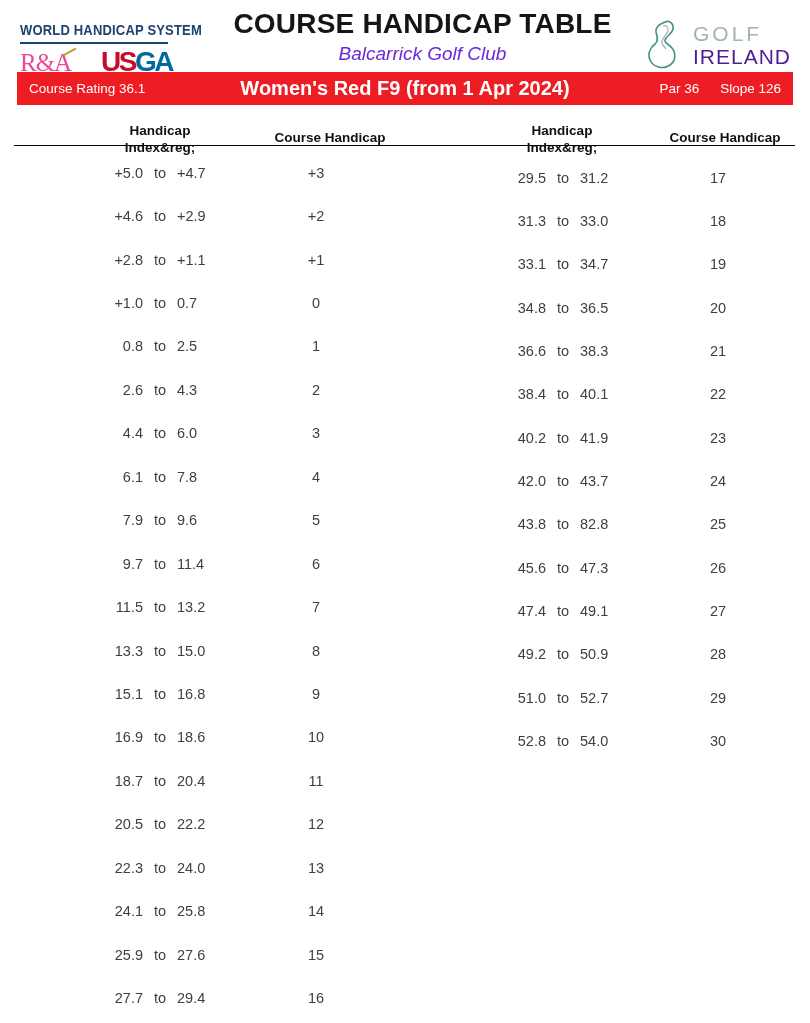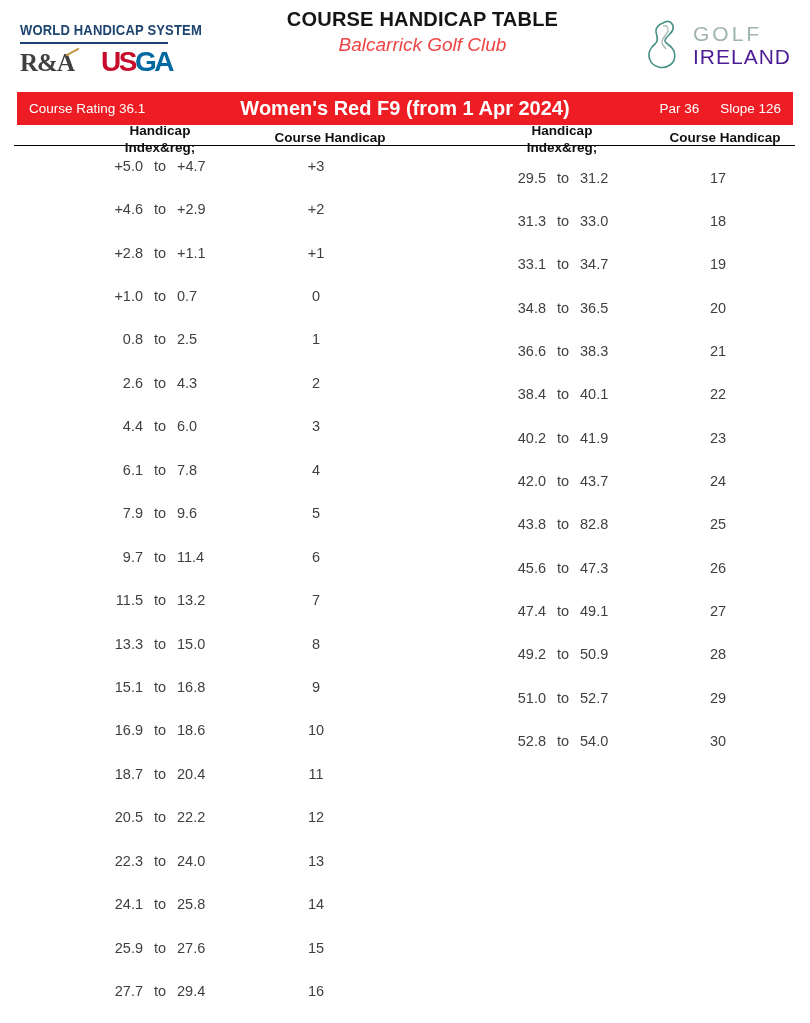--- a/index.html
+++ b/index.html
@@ -10,53 +10,53 @@
   
   .whs{position:absolute;left:20px;top:21px;}
   .whs-wordmark{
     font-size:15.5px;font-weight:bold;color:#1d4370;white-space:nowrap;
     transform:scaleX(0.84);transform-origin:0 0;letter-spacing:0.2px;
   }
   .whs-underline{width:148px;height:2px;background:#1d4370;margin-top:3px;}
   .whs-row{margin-top:4px;width:152px;display:flex;align-items:center;justify-content:space-between;}
   .randa{
     position:relative;font-family:"Liberation Serif", serif;font-size:25px;
-    font-weight:700;color:#404040;letter-spacing:-1px;line-height:1;
+    font-weight:400;color:#ec4899;letter-spacing:-1px;line-height:1;
   }
   .randa-swoosh{
     position:absolute;right:-6px;top:1px;width:15px;height:2px;background:#c3993f;
     transform:rotate(-28deg);border-radius:2px;
   }
   .usga{font-size:28px;font-weight:800;letter-spacing:-2.5px;line-height:1;}
   .usga .us{color:#c70b2a;}
   .usga .ga{color:#0369a1;}
   
   .titles{position:absolute;left:35px;right:0;top:8px;text-align:center;}
-  .main-title{margin:0;font-size:20px;font-weight:bold;color:#151515;letter-spacing:0.2px;}
-  .sub-title{margin-top:3px;font-size:19px;font-style:italic;color:#ef4444;}
+  .main-title{margin:0;font-size:28px;font-weight:bold;color:#151515;letter-spacing:0.2px;}
+  .sub-title{margin-top:3px;font-size:19px;font-style:italic;color:#6d28d9;}
   
   .gi{position:absolute;left:646px;top:19px;display:flex;align-items:center;gap:11px;}
   .gi-text{line-height:1.1;}
   .gi-golf{font-size:21px;color:#a0b5ae;letter-spacing:3px;}
   .gi-ireland{font-size:21px;color:#4c1d95;letter-spacing:1px;}
   
-  .banner{position:absolute;left:17px;top:92px;width:776px;height:33px;background:#ee1c23;color:#fff;}
+  .banner{position:absolute;left:17px;top:72px;width:776px;height:33px;background:#ee1c23;color:#fff;}
   .b-left{position:absolute;left:12px;top:0;line-height:33px;font-size:13.5px;}
   .b-center{position:absolute;left:0;right:0;top:0;text-align:center;line-height:33px;font-size:20px;font-weight:bold;}
   .b-right{position:absolute;right:12px;top:0;display:flex;gap:21px;line-height:33px;font-size:13.5px;}
   
   .strike-line{position:absolute;left:14px;width:781px;top:145px;height:1.3px;background:#000;}
   .th{position:absolute;font-size:13.5px;font-weight:bold;color:#101010;text-align:center;line-height:17px;}
   .th-idx-l{left:85px;top:122px;width:150px;}
   .th-crs-l{left:255px;top:129px;width:150px;}
   .th-idx-r{left:487px;top:122px;width:150px;}
   .th-crs-r{left:650px;top:129px;width:150px;}
   
   .rows{position:absolute;}
-  .rows-left{left:0;top:144px;width:403px;}
+  .rows-left{left:0;top:151px;width:403px;}
   .rows-right{left:403px;top:156px;width:407px;}
   .row{position:relative;}
   .rows-left .row{height:43.45px;}
   .rows-right .row{height:43.35px;}
   .cell-idx{position:absolute;left:40px;width:240px;height:100%;display:flex;align-items:center;justify-content:center;}
   .cell-idx .lo{display:inline-block;width:50px;text-align:right;}
   .cell-idx .tosep{display:inline-block;width:34px;text-align:center;}
   .cell-idx .hi{display:inline-block;width:50px;text-align:left;}
   .cell-val{position:absolute;left:266px;width:100px;height:100%;display:flex;align-items:center;justify-content:center;}
   .rows-right .cell-val{left:265px;}

